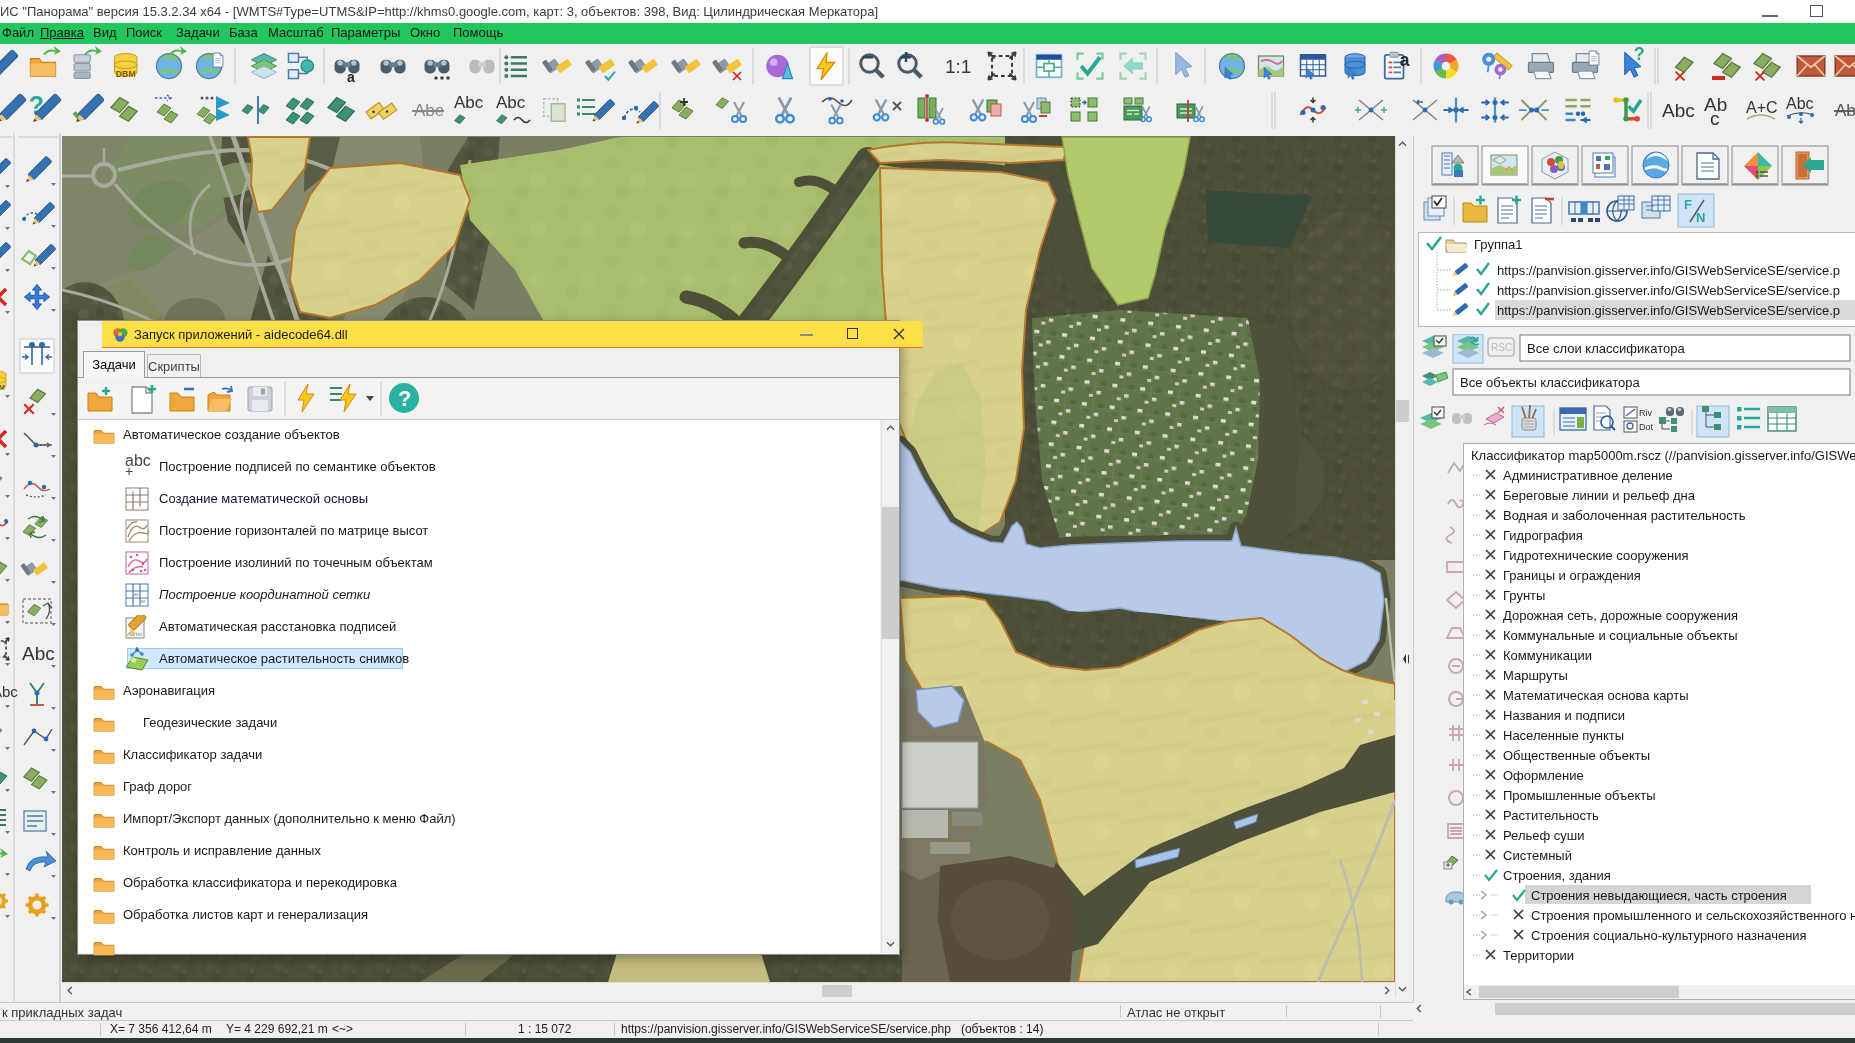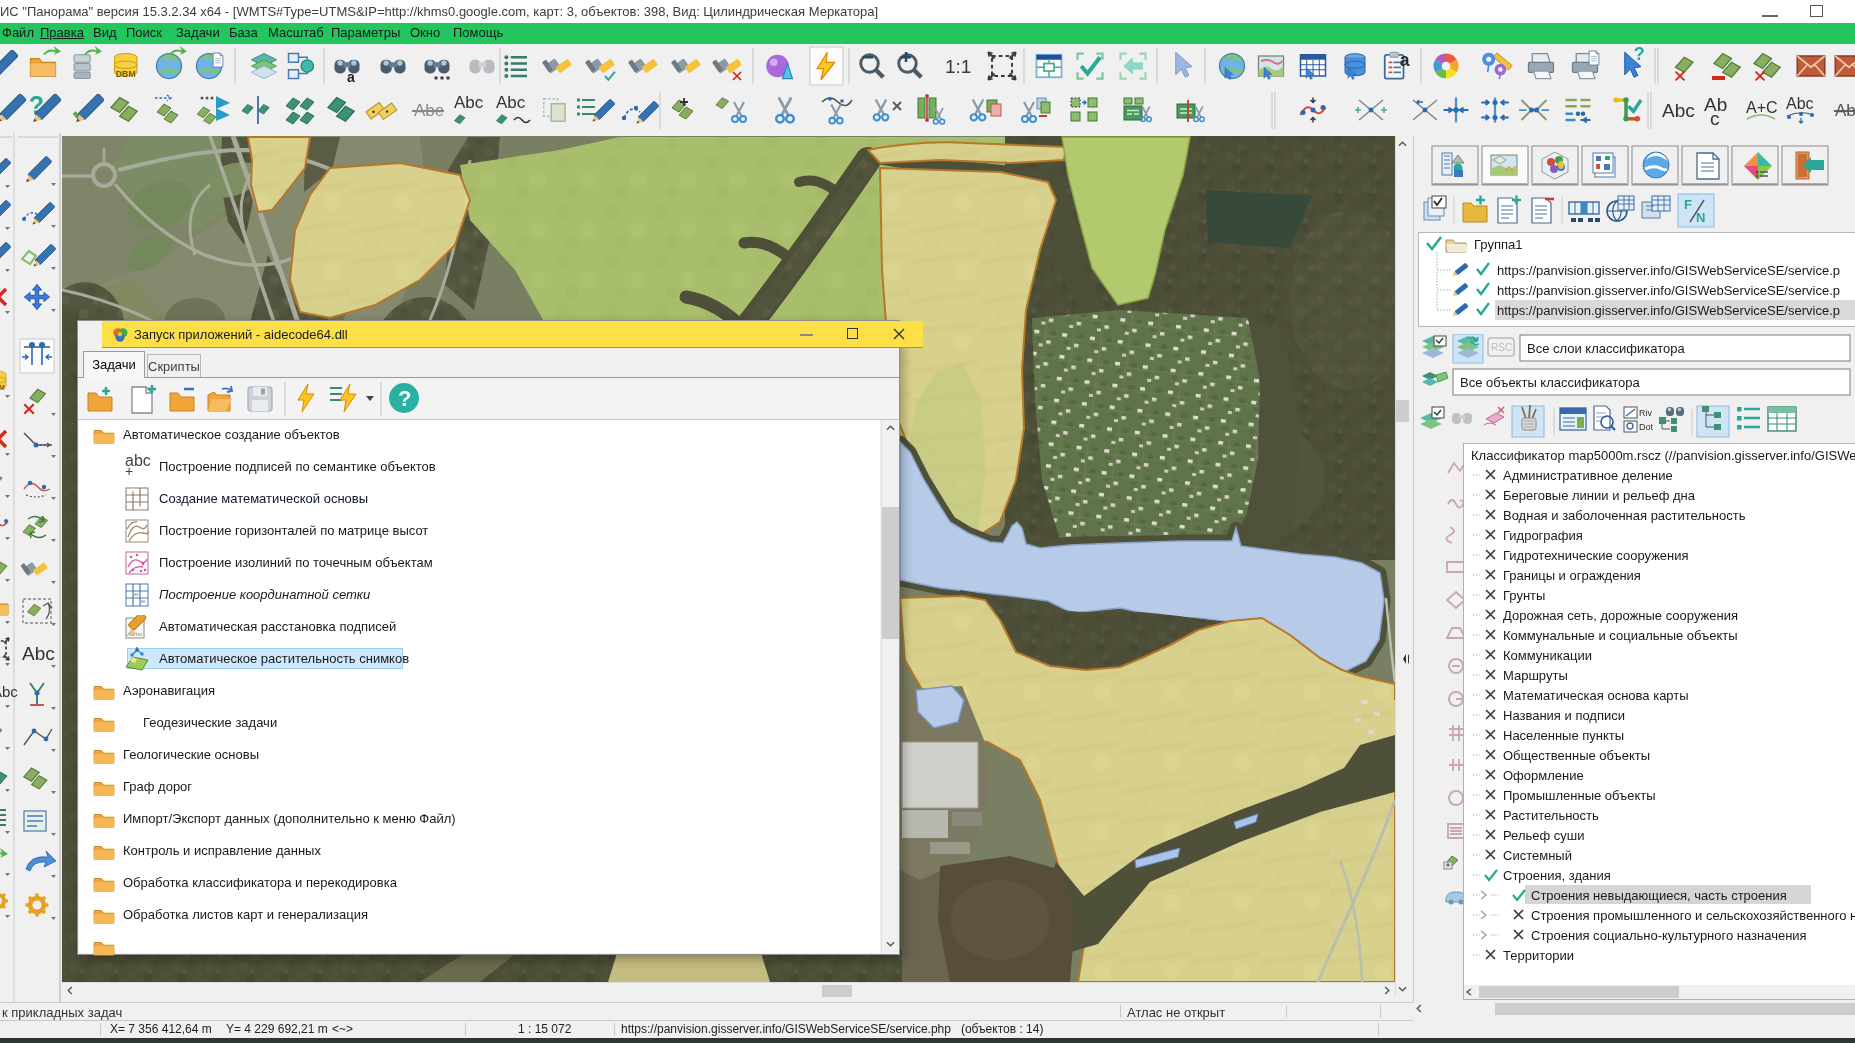--- a/index.html
+++ b/index.html
@@ -1562,21 +1562,21 @@
       <span style="position:absolute;left:45px;top:362px;font-size:13px;color:#1a1a1a;">Аэронавигация</span>
       <svg width="22" height="18" viewBox="0 0 24 20" style="position:absolute;left:15px;top:393px;">
         <path d="M1,5 L9,5 L12,8 L23,8 L23,19 L1,19 Z" fill="#f0a63a" stroke="#c8831c"></path>
         <path d="M1,9 L23,9 L23,19 L1,19 Z" fill="#f5b953"></path>
       </svg>
       <span style="position:absolute;left:45px;top:394px;font-size:13px;color:#1a1a1a;margin-left:20px;">Геодезические задачи</span>
       <svg width="22" height="18" viewBox="0 0 24 20" style="position:absolute;left:15px;top:425px;">
         <path d="M1,5 L9,5 L12,8 L23,8 L23,19 L1,19 Z" fill="#f0a63a" stroke="#c8831c"></path>
         <path d="M1,9 L23,9 L23,19 L1,19 Z" fill="#f5b953"></path>
       </svg>
-      <span style="position:absolute;left:45px;top:426px;font-size:13px;color:#1a1a1a;">Геологические основы</span>
+      <span style="position:absolute;left:45px;top:426px;font-size:13px;color:#1a1a1a;">Классификатор задачи</span>
       <svg width="22" height="18" viewBox="0 0 24 20" style="position:absolute;left:15px;top:457px;">
         <path d="M1,5 L9,5 L12,8 L23,8 L23,19 L1,19 Z" fill="#f0a63a" stroke="#c8831c"></path>
         <path d="M1,9 L23,9 L23,19 L1,19 Z" fill="#f5b953"></path>
       </svg>
       <span style="position:absolute;left:45px;top:458px;font-size:13px;color:#1a1a1a;">Граф дорог</span>
       <svg width="22" height="18" viewBox="0 0 24 20" style="position:absolute;left:15px;top:489px;">
         <path d="M1,5 L9,5 L12,8 L23,8 L23,19 L1,19 Z" fill="#f0a63a" stroke="#c8831c"></path>
         <path d="M1,9 L23,9 L23,19 L1,19 Z" fill="#f5b953"></path>
       </svg>
       <span style="position:absolute;left:45px;top:490px;font-size:13px;color:#1a1a1a;">Импорт/Экспорт данных (дополнительно к меню Файл)</span>

